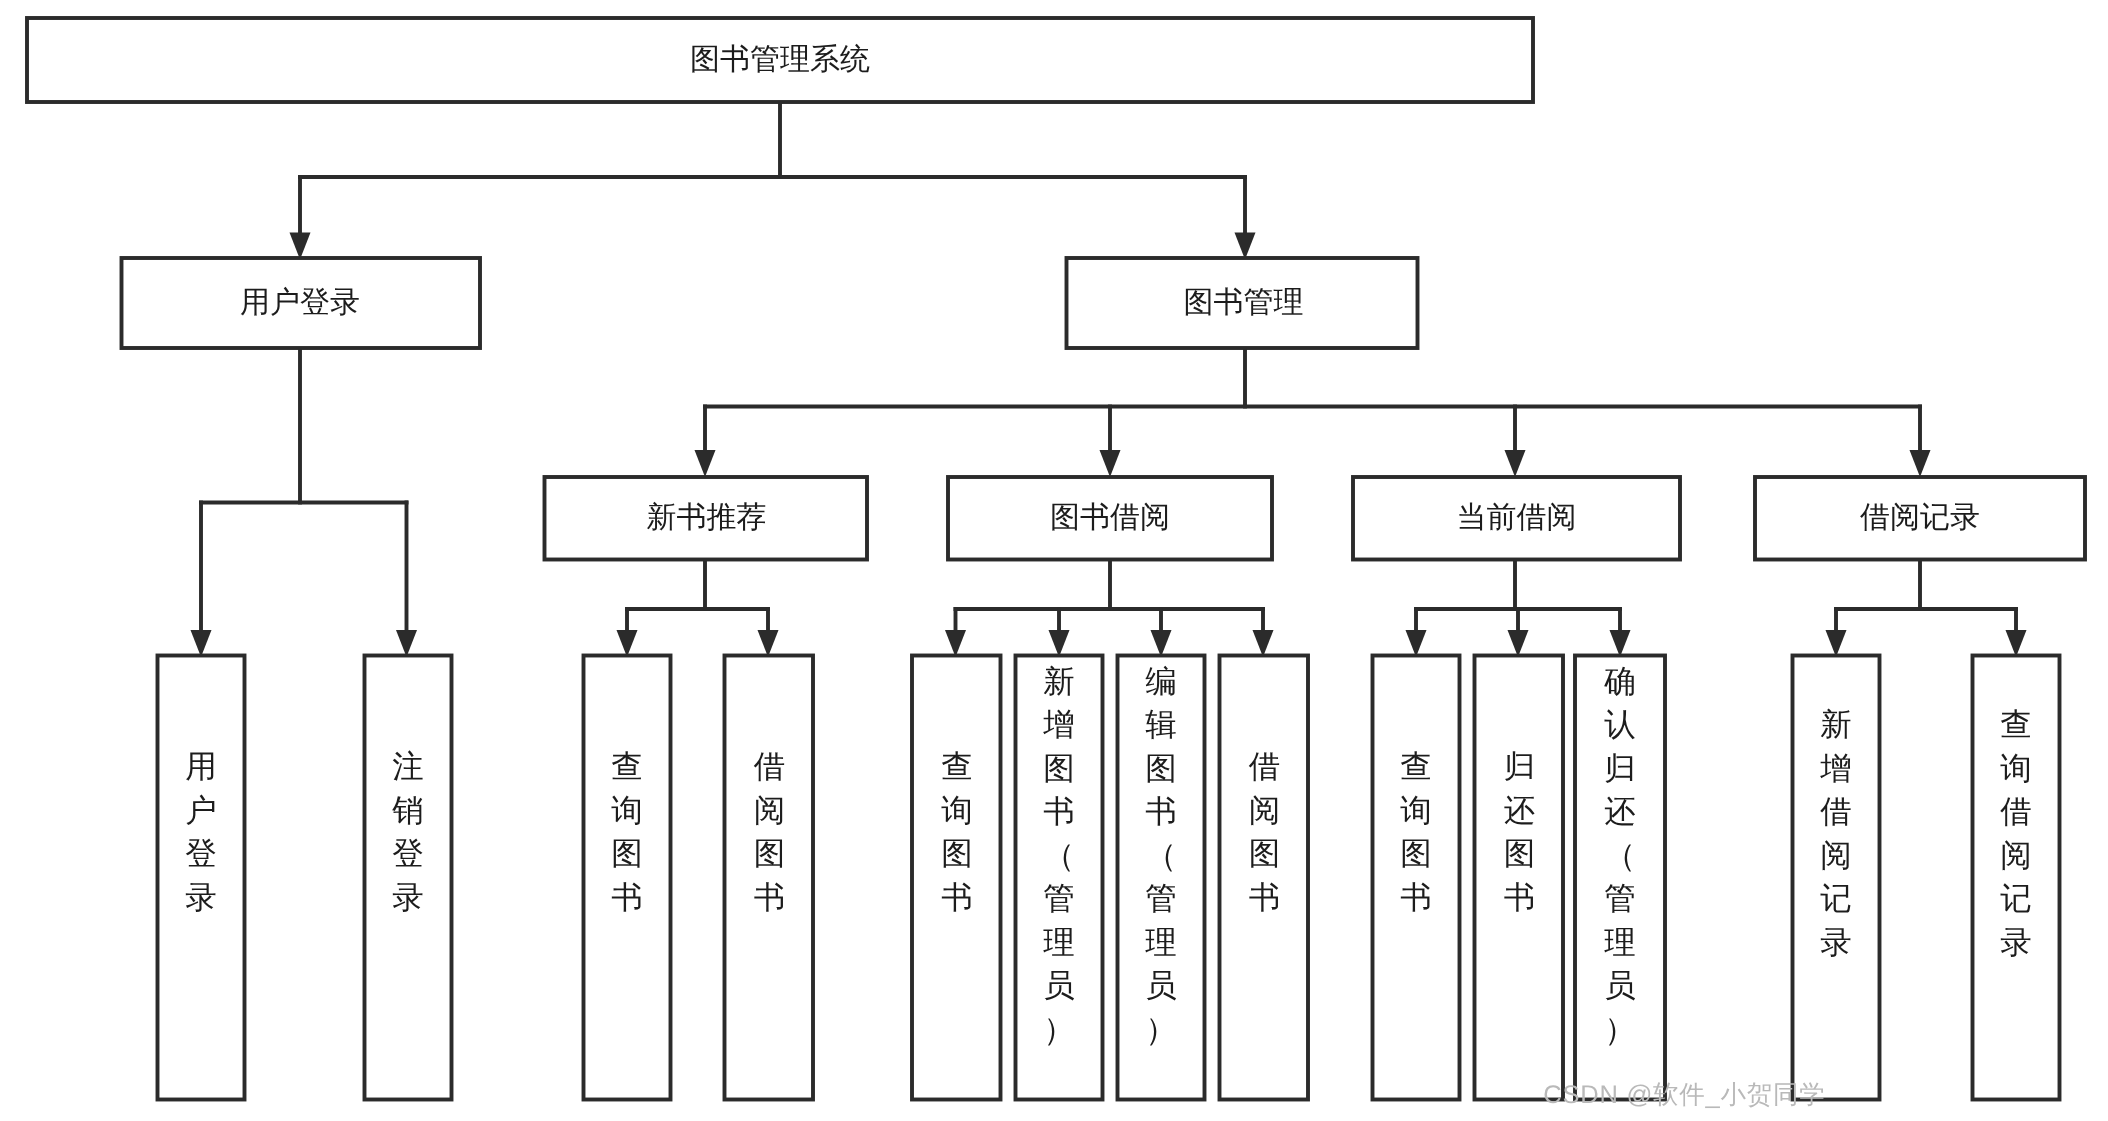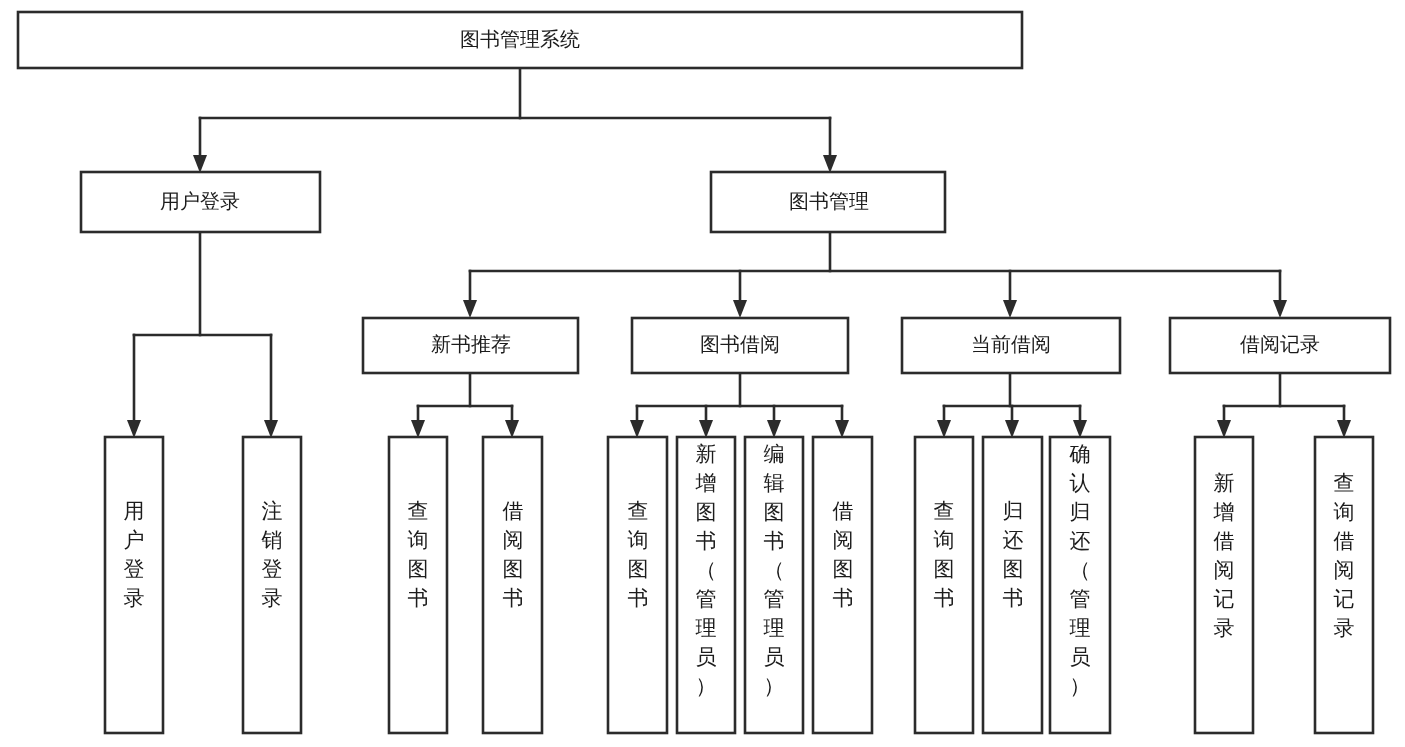--- a/index.html
+++ b/index.html
@@ -236,13 +236,14 @@
       <rect class="node-box" x="1195" y="437" width="58" height="296"></rect>
       <text class="node-label-vertical" x="1224" y="490"><tspan x="1224" y="490">新</tspan><tspan x="1224" y="519">增</tspan><tspan x="1224" y="548">借</tspan><tspan x="1224" y="577">阅</tspan><tspan x="1224" y="606">记</tspan><tspan x="1224" y="635">录</tspan></text>
     </g>
     <g>
       <rect class="node-box" x="1315" y="437" width="58" height="296"></rect>
       <text class="node-label-vertical" x="1344" y="490"><tspan x="1344" y="490">查</tspan><tspan x="1344" y="519">询</tspan><tspan x="1344" y="548">借</tspan><tspan x="1344" y="577">阅</tspan><tspan x="1344" y="606">记</tspan><tspan x="1344" y="635">录</tspan></text>
     </g>
 
   </svg>
 
+  <div class="watermark">CSDN @软件_小贺同学</div>
 </div>
 
 </body></html>

